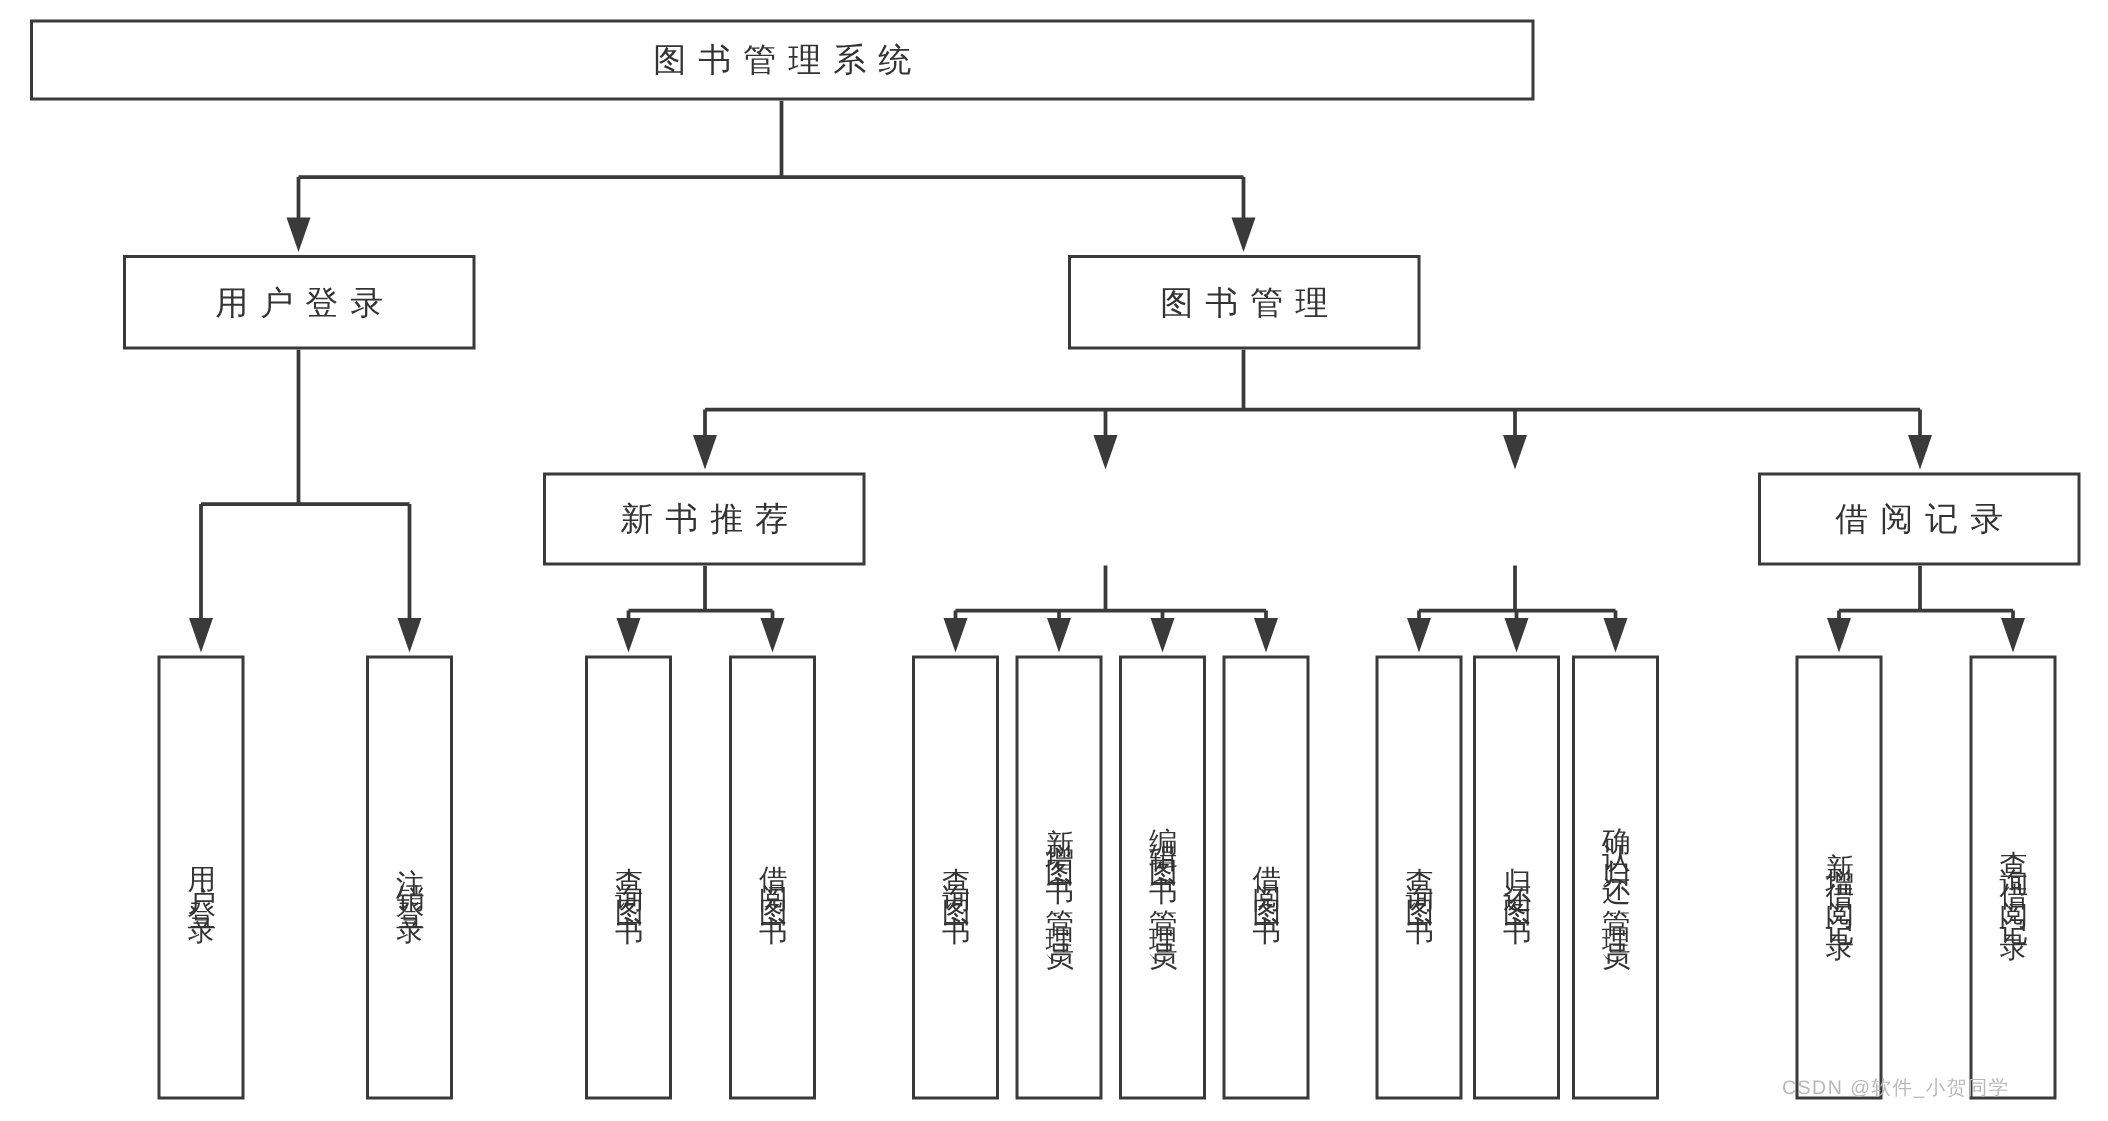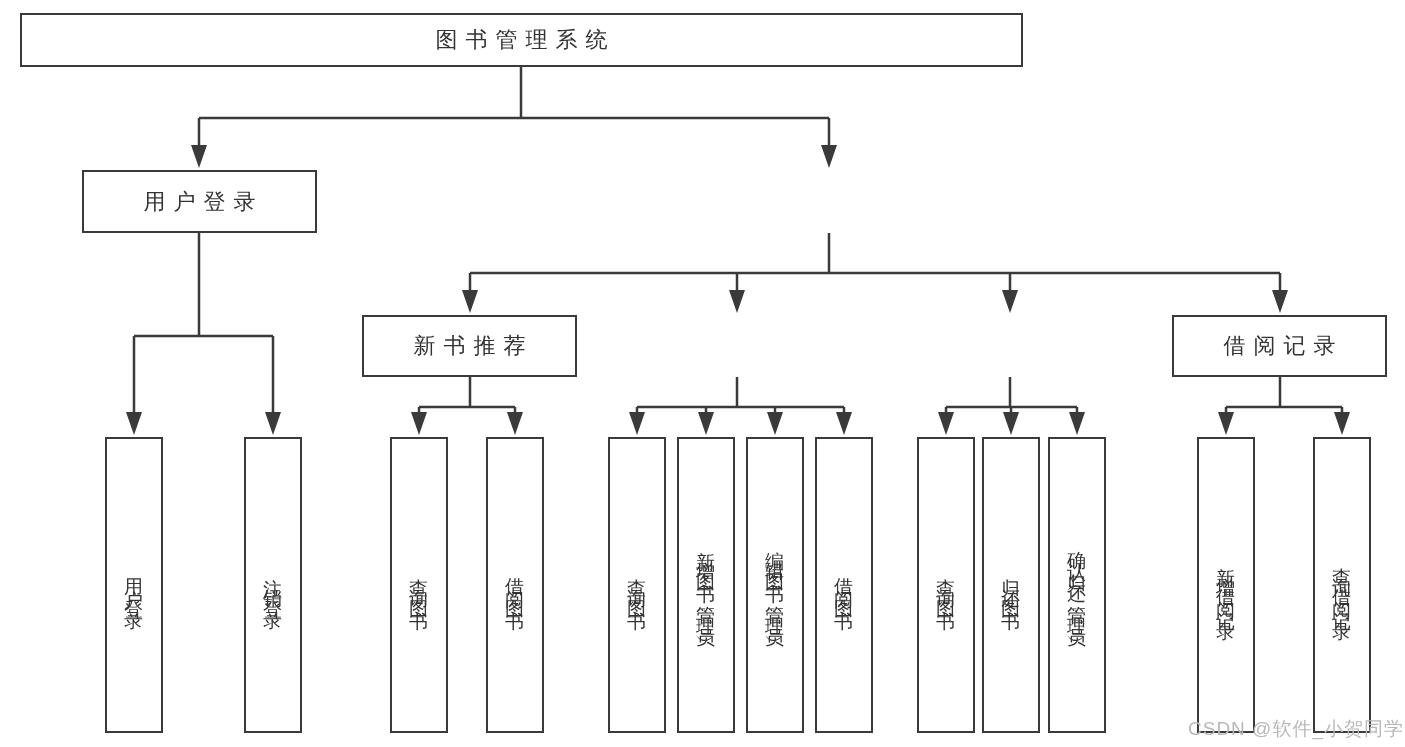--- a/index.html
+++ b/index.html
@@ -52,21 +52,21 @@
     font-size:19px;
     line-height:1;
     writing-mode:vertical-rl;
     text-orientation:mixed;
     letter-spacing:11px;
   }
   .watermark{
     position:absolute;
     left:1188px;top:716px;
     color:var(--watermark-color);
-    font-size:19px;
+    font-size:13px;
     letter-spacing:1px;
     white-space:nowrap;
   }
 </style>
 </head>
 <body>
 
 <div class="canvas">
 
   <svg class="connectors" viewBox="0 0 1405 747" xmlns="http://www.w3.org/2000/svg">
@@ -108,20 +108,21 @@
     <g>
       <path d="M1280 377 V407 M1226 407 H1342 M1226 407 V415 M1342 407 V415"></path>
       <polygon points="1226,435 1218,412 1234,412"></polygon>
       <polygon points="1342,435 1334,412 1350,412"></polygon>
     </g>
   </svg>
 
   <div class="box root">图书管理系统</div>
 
   <div class="box lvl2" style="left:82px;">用户登录</div>
+  <div class="box lvl2" style="left:712px;">图书管理</div>
 
   <div class="box lvl3" style="left:362px;">新书推荐</div>
   <div class="box lvl3" style="left:1172px;text-align:center;">借阅记录</div>
 
   <div class="vbox" style="left:105px;">用户登录</div>
   <div class="vbox" style="left:244px;">注销登录</div>
 
   <div class="vbox" style="left:390px;">查询图书</div>
   <div class="vbox" style="left:486px;">借阅图书</div>
 

